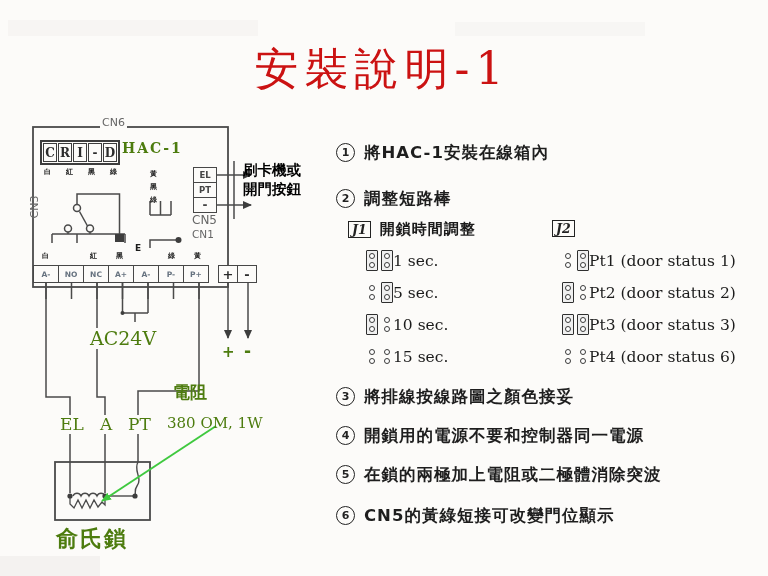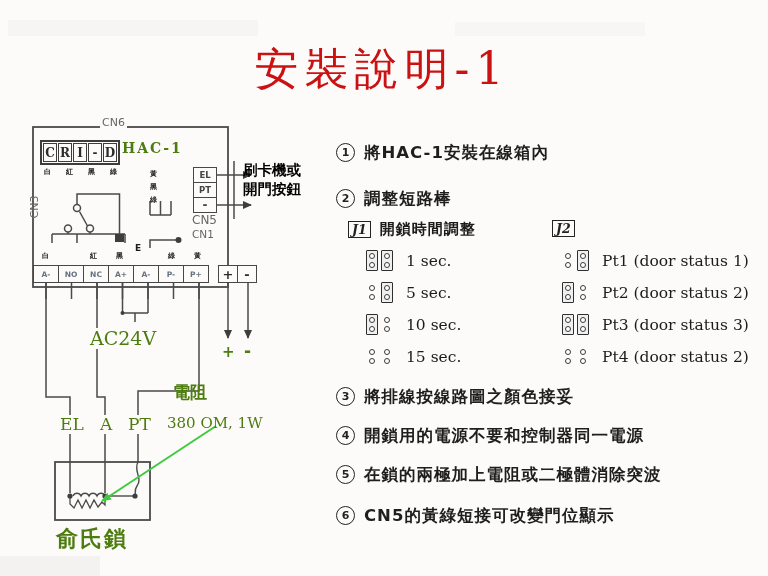--- a/index.html
+++ b/index.html
@@ -45,21 +45,21 @@
   
   .instr{position:absolute;left:336px;top:128px;width:428px;height:430px;}
   .step{position:absolute;left:0;display:flex;gap:9px;align-items:flex-start;}
   .snum{flex:none;width:17px;height:17px;margin-top:1px;border:1.4px solid #222;border-radius:50%;
     display:flex;align-items:center;justify-content:center;font-size:11px;font-weight:600;color:#222;}
   .stext{font-size:16.5px;font-weight:600;letter-spacing:1px;color:#1e1e1e;}
   .jhead{position:absolute;display:flex;gap:9px;align-items:center;}
   .jbadge{border:1.5px solid #222;padding:0 3px;font-size:12.5px;font-weight:700;font-style:italic;
     font-family:"DejaVu Serif","Liberation Serif",serif;color:#222;}
   .jtitle{font-size:15px;font-weight:700;letter-spacing:1px;color:#1b1b1b;}
-  .jrow{position:absolute;display:flex;gap:13px;align-items:center;justify-content:center;}
+  .jrow{position:absolute;display:flex;align-items:center;justify-content:center;}
   .jmp{display:inline-flex;gap:3px;}
   .jcol{display:flex;flex-direction:column;gap:3px;padding:2px;border:1.6px solid transparent;border-radius:1px;}
   .pin{width:4px;height:4px;border:1.1px solid #3b3b3b;border-radius:50%;background:#fff;}
   .j-both .jcol, .j-left .jcol.l, .j-right .jcol.r{border-color:#2f2f2f;background:#efefef;}
   .jlabel{font-size:15.5px;color:#1c1c1c;font-family:"DejaVu Serif","Liberation Serif",serif;}
 </style>
 </head>
 <body>
 
 <div class="artifact" style="left:8px;top:20px;width:250px;height:16px;opacity:.5"></div>
@@ -315,21 +315,21 @@
     <span class="jmp j-none">
         <span class="jcol l">
           <span class="pin"></span>
           <span class="pin"></span>
         </span>
         <span class="jcol r">
           <span class="pin"></span>
           <span class="pin"></span>
         </span>
       </span>
-    <span class="jlabel">Pt4 (door status 2)</span>
+    <span class="jlabel">Pt4 (door status 6)</span>
   </div>
 
   <div class="step" style="top:258px">
     <span class="snum">3</span>
     <span class="stext">將排線按線路圖之顏色接妥</span>
   </div>
   <div class="step" style="top:297px">
     <span class="snum">4</span>
     <span class="stext">開鎖用的電源不要和控制器同一電源</span>
   </div>

